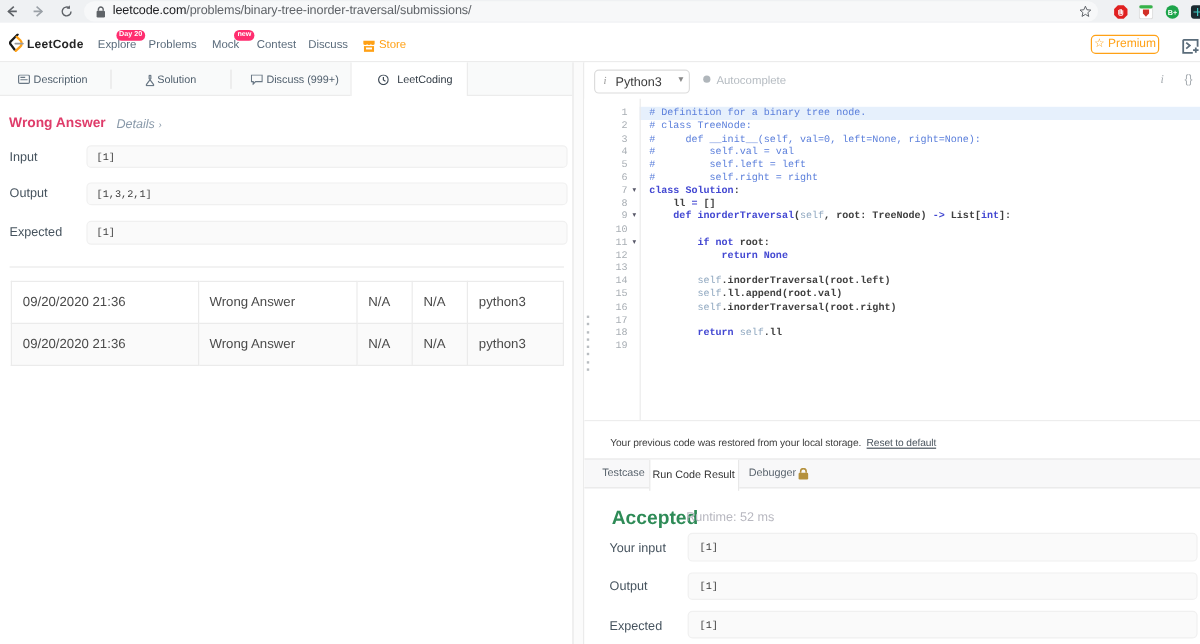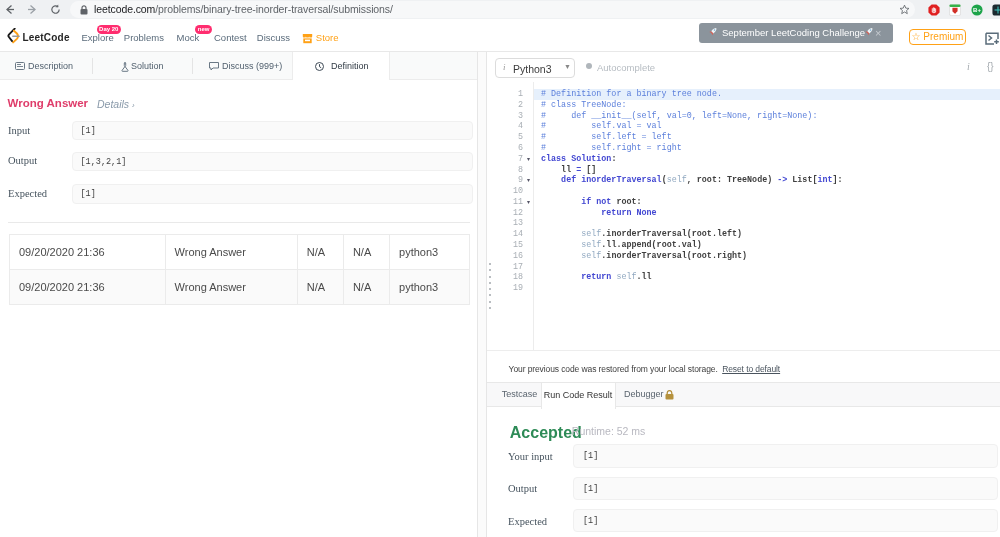--- a/index.html
+++ b/index.html
@@ -17,21 +17,21 @@
 .nav-item { top:13px; height:12px; line-height:12px; font-size:9.5px; color:#5a6b7b; }
 .badge { height:9px; line-height:9px; border-radius:4.5px; background:#ff2d6f; color:#fff; font-size:6px; font-weight:bold; text-align:center; top:6.2px; }
 #banner { left:699px; top:3.5px; width:194px; height:20px; background:#8b949c; border-radius:3px; color:#fff; font-size:9.5px; line-height:20px; }
 #premium { left:909px; top:9.5px; width:57px; height:16px; border:1px solid #ffa116; border-radius:4px; color:#ffa116; font-size:10px; line-height:14px; text-align:center; background:#fff;}
 
 
 #tabbar { left:0; top:52px; width:477px; height:28px; background:#f9fafa; border-bottom:1px solid #ececec; }
 .ltab { top:0; height:28px; line-height:28px; font-size:9px; color:#51606e; text-align:center; }
 .tabdiv { top:6px; width:1px; height:16px; background:#e4e4e4; }
 #tab-active { left:292px; top:0; width:98px; height:28px; background:#fff; border-left:1px solid #ececec; border-right:1px solid #ececec; }
-.fieldlabel { font-size:10.5px; color:#46535e;font-family:Liberation Serif, serif; }
+.fieldlabel { font-size:10.5px; color:#46535e; }
 .fieldbox { left:71.5px; width:401px; background:#fafafa; border:1px solid #f0f0f0; border-radius:4px; }
 .fieldmono { font-family:"Liberation Mono", monospace; font-size:8.5px; color:#3c3c3c; }
 
 
 #subtable { left:9px; top:233.5px; width:461px; border-collapse:collapse; font-size:11px; }
 #subtable th { border:1px solid #ebebeb; font-weight:normal; color:#3e3e3e; text-align:left; padding-left:9px; height:30px; font-size:11px; }
 #subtable td { border:1px solid #ebebeb; color:#4a4a4a; padding-left:9px; height:35px; }
 #subtable tr.odd { background:#fafafa; }
 .wa { color:#c4484f; }
 
@@ -113,34 +113,20 @@
   <div class="abs nav-item" style="left:176.6px">Mock</div>
   <div class="abs badge" style="left:195.2px;width:17px;">new</div>
   <div class="abs nav-item" style="left:214px">Contest</div>
   <div class="abs nav-item" style="left:256.8px">Discuss</div>
   <svg class="abs" style="left:302px;top:14px" width="11" height="11" viewBox="0 0 11 11">
       <path d="M0.8 1 H10.2 V3.4 Q10.2 4.6 8.6 4.6 Q7.1 4.6 7.1 3.4 Q7.1 4.6 5.5 4.6 Q3.9 4.6 3.9 3.4 Q3.9 4.6 2.4 4.6 Q0.8 4.6 0.8 3.4 Z" fill="#ffa116"></path>
       <rect x="1.3" y="5.4" width="8.4" height="4.8" fill="#ffa116"></rect>
       <rect x="3" y="6.6" width="5" height="1.6" fill="#fff"></rect>
     </svg>
   <div class="abs nav-item" style="left:315.8px;color:#ffa116">Store</div>
-  <div class="abs" id="banner">
-    <svg class="abs" style="left:8px;top:4.5px" width="11" height="11" viewBox="0 0 12 12">
-        <path d="M9.5 1 Q6.5 1.5 4.5 4.5 L7 7 Q10 5 10.5 2 Z" fill="#eef3f6"></path>
-        <path d="M4.5 4.5 L2.5 5.5 L4 6 L5.5 7.5 L6 9 L7 7" fill="#d65f54"></path>
-        <circle cx="8.2" cy="3.4" r="0.9" fill="#7ab2d8"></circle>
-      </svg>
-    <span style="margin-left:23px">September LeetCoding Challenge</span>
-    <svg class="abs" style="left:164px;top:4.5px" width="11" height="11" viewBox="0 0 12 12">
-        <path d="M9.5 1 Q6.5 1.5 4.5 4.5 L7 7 Q10 5 10.5 2 Z" fill="#eef3f6"></path>
-        <path d="M4.5 4.5 L2.5 5.5 L4 6 L5.5 7.5 L6 9 L7 7" fill="#d65f54"></path>
-        <circle cx="8.2" cy="3.4" r="0.9" fill="#7ab2d8"></circle>
-      </svg>
-    <span class="abs" style="left:176px;top:0;color:#c6cbd0;font-size:11px;">×</span>
-  </div>
   <div class="abs" id="premium"><span style="font-size:10px">☆</span> Premium</div>
   <svg class="abs" style="left:985px;top:12.5px" width="15" height="13" viewBox="0 0 15 13">
     <path d="M1 1.2 H13 V7 M9 12 H1 V1.2" stroke="#5a6c7a" stroke-width="1.5" fill="none"></path>
     <path d="M3.5 3.5 L6.5 6 L3.5 8.5" stroke="#5a6c7a" stroke-width="1.5" fill="none"></path>
     <path d="M11.5 7.5 V12 M9.2 9.7 H13.8" stroke="#5a6c7a" stroke-width="1.5" fill="none"></path>
   </svg>
 </div>
 
 <div class="abs" id="tabbar">
   <div class="abs" id="tab-active"></div>
@@ -156,21 +142,21 @@
     </svg>
   <div class="abs ltab" style="left:131px">Solution</div>
   <svg class="abs" style="left:209px;top:10px" width="10" height="9" viewBox="0 0 10 9">
       <path d="M0.5 0.5 H9.5 V6 H4 L2 8 V6 H0.5 Z" fill="none" stroke="#6a7885" stroke-width="1"></path>
     </svg>
   <div class="abs ltab" style="left:222px">Discuss (999+)</div>
   <svg class="abs" style="left:314.5px;top:9.5px" width="9" height="9" viewBox="0 0 9 9">
       <circle cx="4.5" cy="4.5" r="4" fill="none" stroke="#3e4a56" stroke-width="1"></circle>
       <path d="M4.5 2.2 V4.7 L6.2 5.8" stroke="#3e4a56" stroke-width="1" fill="none"></path>
     </svg>
-  <div class="abs ltab" style="left:331px;color:#303a44">Definition</div>
+  <div class="abs ltab" style="left:331px;color:#303a44">LeetCoding</div>
 </div>
 
 <div class="abs" style="left:7.6px;top:97px;font-size:11.5px;font-weight:bold;color:#df3c6a;">Wrong Answer</div>
 <div class="abs" style="left:97px;top:98px;font-size:10.5px;color:#8a9aaa;font-style:italic;">Details <span style="font-size:8px">›</span></div>
 
 <div class="abs fieldlabel" style="left:8px;top:125px;">Input</div>
 <div class="abs fieldbox" style="top:121px;height:19px;">
     <span class="fieldmono abs" style="left:8px;top:4px">[1]</span>
   </div>
 <div class="abs fieldlabel" style="left:8px;top:155px;">Output</div>

